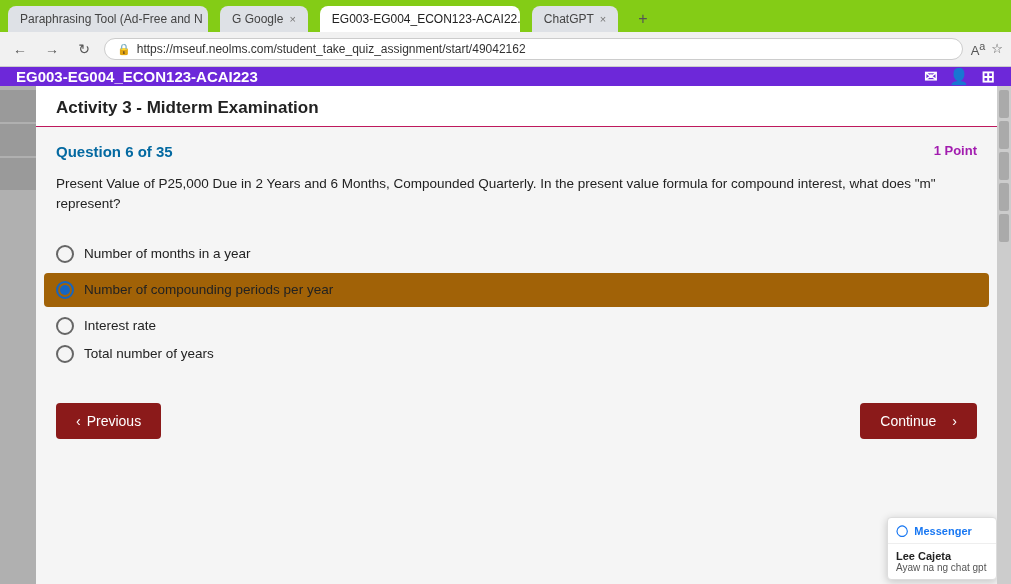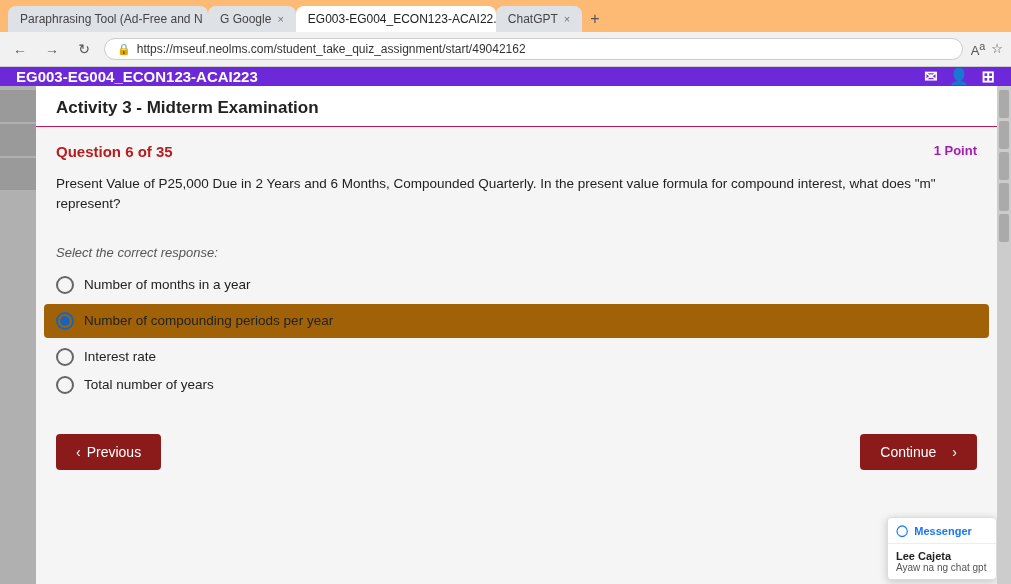--- a/index.html
+++ b/index.html
@@ -15,22 +15,22 @@
 
     
     .browser-chrome {
       background: #f1f1f1;
       border-bottom: 1px solid #ccc;
     }
     .tab-bar {
       display: flex;
       align-items: flex-start;
       padding: 6px 8px 0;
-      background: #fdba74;
-      gap: 0;
+      background: #84cc16;
+      gap: 12px;
     }
     .tab {
       display: flex;
       align-items: center;
       padding: 6px 12px;
       border-radius: 8px 8px 0 0;
       font-size: 12px;
       background: #dee1e6;
       color: #444;
       max-width: 200px;
@@ -140,21 +140,21 @@
       background: #fff;
     }
 
     .quiz-container {
       padding: 16px 20px;
     }
 
     .question-counter {
       font-size: 15px;
       font-weight: bold;
-      color: #b91c1c;
+      color: #0369a1;
       margin-bottom: 8px;
     }
 
     .question-points {
       float: right;
       font-size: 13px;
       color: #a21caf;
       font-weight: bold;
     }
 
@@ -375,21 +375,20 @@
 
     <div class="quiz-container">
 
       <div class="question-header-row">
         <span class="question-counter">Question 6 of 35</span>
         <span class="question-points">1 Point</span>
       </div>
 
       <p class="question-text">Present Value of P25,000 Due in 2 Years and 6 Months, Compounded Quarterly. In the present value formula for compound interest, what does "m" represent?</p>
 
-      <p class="select-response">Select the correct response:</p>
 
       <div class="options-list">
 
         <div class="option-item">
           <div class="radio-outer"></div>
           <span>Number of months in a year</span>
         </div>
 
         <div class="option-item selected">
           <div class="radio-outer checked">

